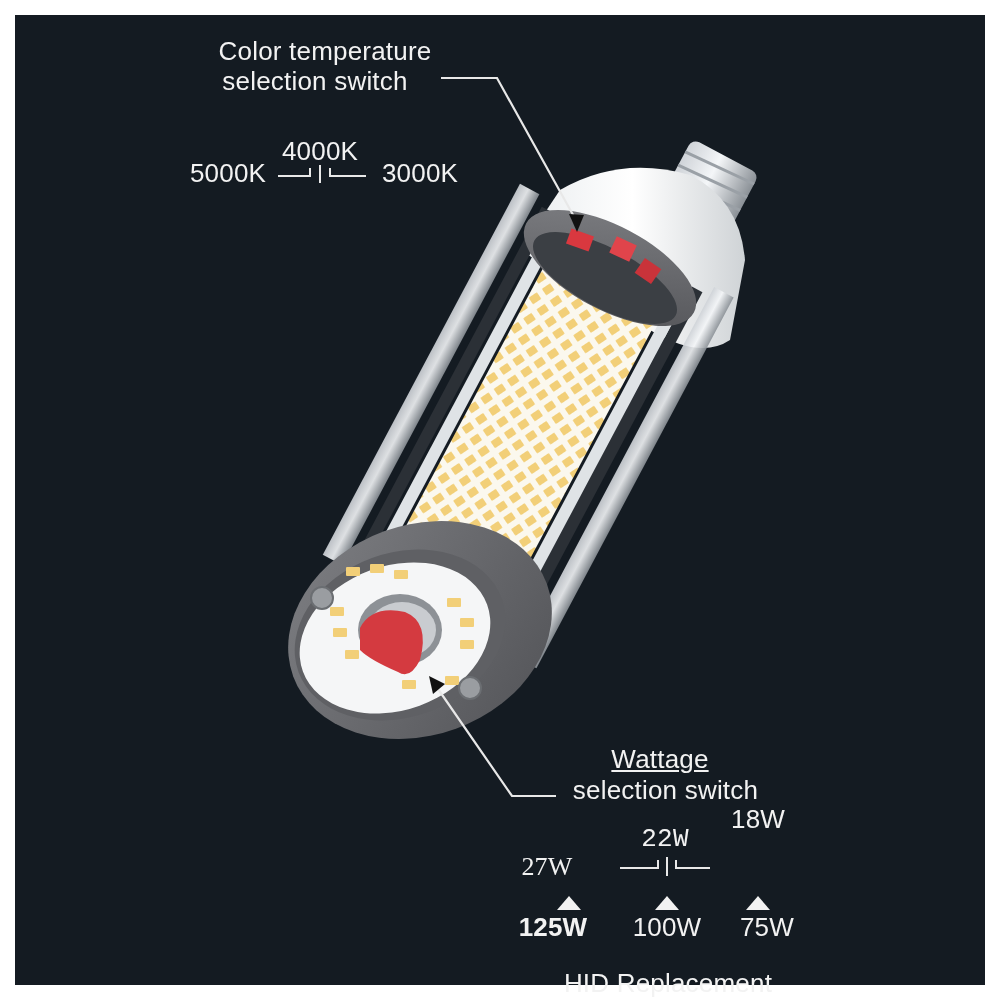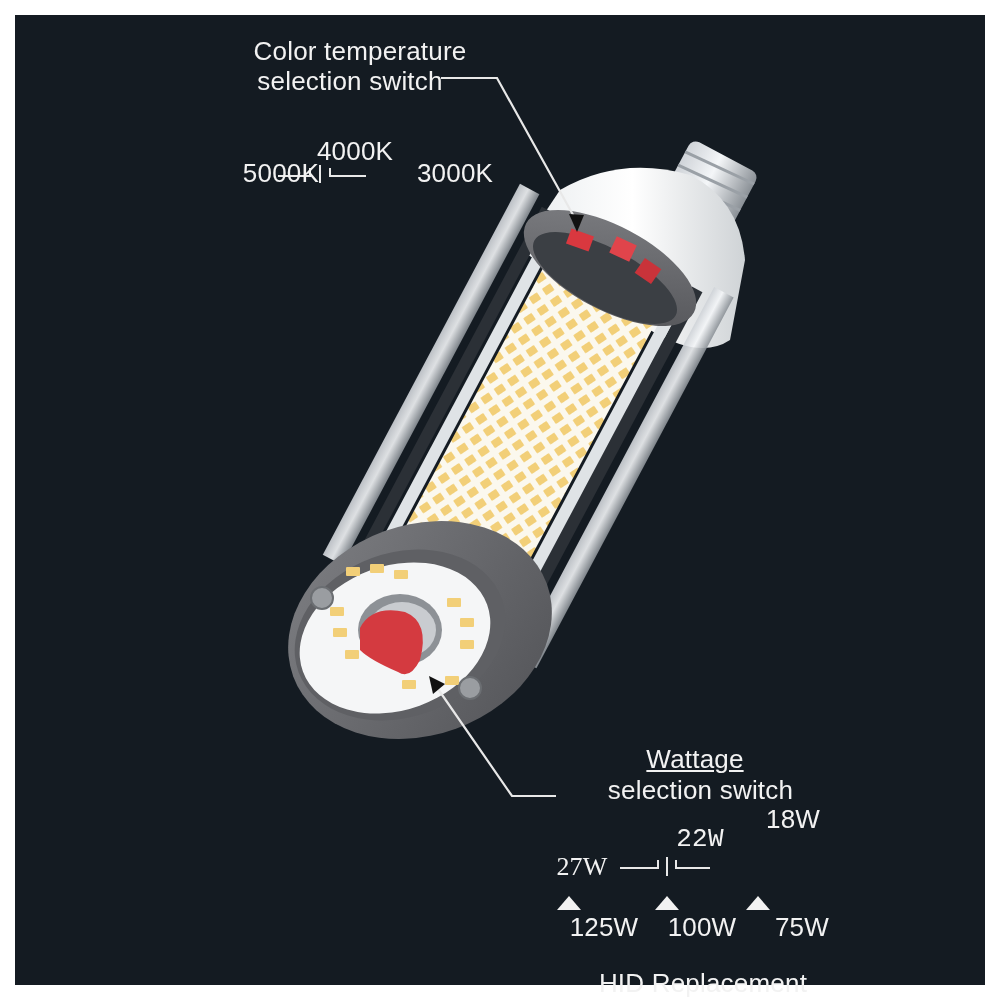--- a/index.html
+++ b/index.html
@@ -7,21 +7,21 @@
     width: 1000px; height: 1000px; background: #ffffff;
     position: relative; overflow: hidden;
     font-family: "Liberation Sans", "DejaVu Sans", sans-serif;
   }
   .panel {
     position: absolute; left: 15px; top: 15px; width: 970px; height: 970px;
     background: #141b22;
   }
   .label {
     position: absolute; color: #f2f2f2; text-align: center;
-    font-size: 26px; line-height: 30px; letter-spacing: 0.2px; margin-left: 35px;
+    font-size: 26px; line-height: 30px; letter-spacing: 0.2px;
   }
   .stage { position: absolute; left: 0; top: 0; width: 1000px; height: 1000px; }
   svg.art { position: absolute; left: 0; top: 0; }
 </style>
 </head>
 <body>
 
 <div class="panel"></div>
 
 <div class="stage">
@@ -124,24 +124,24 @@
 
   <polygon points="557,910 581,910 569,896" fill="#f2f2f2"></polygon>
   <polygon points="655,910 679,910 667,896" fill="#f2f2f2"></polygon>
   <polygon points="746,910 770,910 758,896" fill="#f2f2f2"></polygon>
 </svg>
 </div>
 
 <div class="label" style="left:195px;top:36px;width:260px;">Color temperature</div>
 <div class="label" style="left:195px;top:66px;width:240px;">selection switch</div>
 <div class="label" style="left:270px;top:136px;width:100px;">4000K</div>
-<div class="label" style="left:192px;top:158px;width:92px;text-align:right;">5000K</div>
+<div class="label" style="left:182px;top:158px;width:92px;">5000K</div>
 <div class="label" style="left:370px;top:158px;width:100px;">3000K</div>
 
 <div class="label" style="left:590px;top:744px;width:140px;text-decoration:underline;">Wattage</div>
 <div class="label" style="left:558px;top:775px;width:215px;">selection switch</div>
 <div class="label" style="left:625px;top:824px;width:80px;font-family:Liberation Mono, monospace;">22W</div>
 <div class="label" style="left:507px;top:852px;width:80px;font-family:Liberation Serif, serif;">27W</div>
 <div class="label" style="left:718px;top:804px;width:80px;">18W</div>
-<div class="label" style="left:528px;top:912px;width:82px;">125W</div>
+<div class="label" style="left:512px;top:912px;width:82px;font-weight:bold;">125W</div>
 <div class="label" style="left:625px;top:912px;width:84px;">100W</div>
 <div class="label" style="left:722px;top:912px;width:72px;text-align:right;">75W</div>
 <div class="label" style="left:558px;top:968px;width:220px;">HID Replacement</div>
 
 </body></html>

